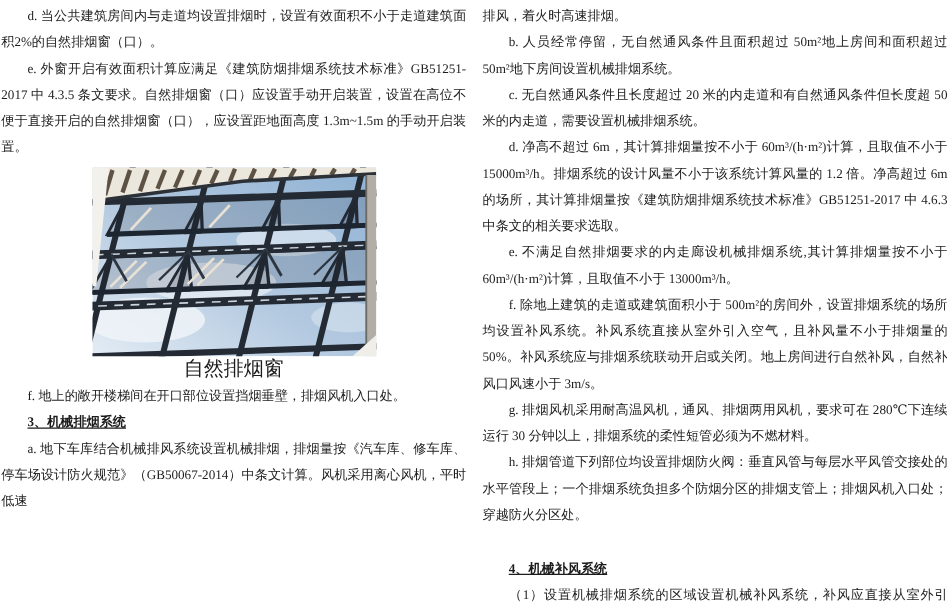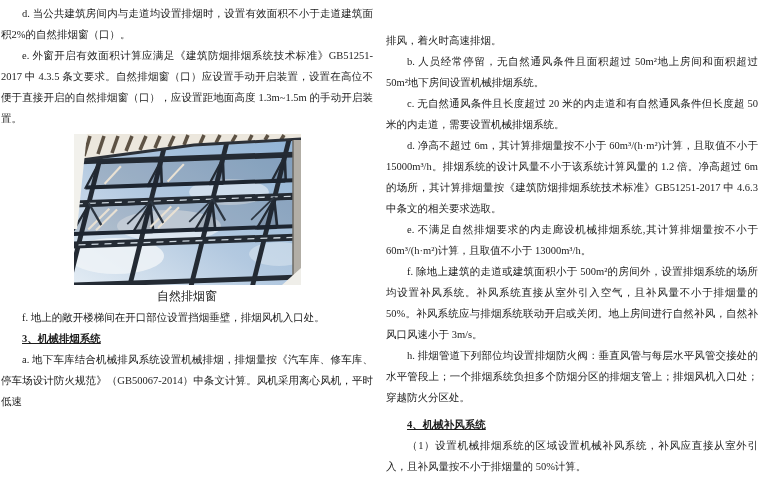--- a/index.html
+++ b/index.html
@@ -24,44 +24,43 @@
     font-size: 10.5px;
     line-height: 21px;
     text-align: justify;
   }
   .para {
     margin: 0;
     text-indent: 2em;
   }
   .para.no-indent {
     text-indent: 0;
-    margin-top: 27px;
   }
   .heading {
     margin: 0;
     text-indent: 2em;
     font-weight: bold;
     text-decoration: underline;
   }
   .heading.spaced {
-    margin-top: 6px;
+    margin-top: 22px;
   }
   figure.photo-figure {
     margin: 5px 0 0 0;
     text-align: center;
   }
   .photo-frame {
     width: 227px;
     height: 151px;
     display: block;
     margin: 0 auto;
   }
   figcaption {
     line-height: 22px;
-    font-size: 12px;
+    font-size: 16px;
     text-align: center;
   }
 </style>
 </head>
 <body>
 
 <div class="page">
 
   <div class="col">
     <p class="para">d. 当公共建筑房间内与走道均设置排烟时，设置有效面积不小于走道建筑面积2%的自然排烟窗（口）。</p>
@@ -188,18 +187,19 @@
     <p class="para">a. 地下车库结合机械排风系统设置机械排烟，排烟量按《汽车库、修车库、停车场设计防火规范》（GB50067-2014）中条文计算。风机采用离心风机，平时低速</p>
   </div>
 
   <div class="col">
     <p class="para no-indent">排风，着火时高速排烟。</p>
     <p class="para">b. 人员经常停留，无自然通风条件且面积超过 50m²地上房间和面积超过 50m²地下房间设置机械排烟系统。</p>
     <p class="para">c. 无自然通风条件且长度超过 20 米的内走道和有自然通风条件但长度超 50 米的内走道，需要设置机械排烟系统。</p>
     <p class="para">d. 净高不超过 6m，其计算排烟量按不小于 60m³/(h·m²)计算，且取值不小于 15000m³/h。排烟系统的设计风量不小于该系统计算风量的 1.2 倍。净高超过 6m 的场所，其计算排烟量按《建筑防烟排烟系统技术标准》GB51251-2017 中 4.6.3 中条文的相关要求选取。</p>
     <p class="para">e. 不满足自然排烟要求的内走廊设机械排烟系统,其计算排烟量按不小于 60m³/(h·m²)计算，且取值不小于 13000m³/h。</p>
     <p class="para">f. 除地上建筑的走道或建筑面积小于 500m²的房间外，设置排烟系统的场所均设置补风系统。补风系统直接从室外引入空气，且补风量不小于排烟量的 50%。补风系统应与排烟系统联动开启或关闭。地上房间进行自然补风，自然补风口风速小于 3m/s。</p>
+    <p class="para">g. 排烟风机采用耐高温风机，通风、排烟两用风机，要求可在 280℃下连续运行 30 分钟以上，排烟系统的柔性短管必须为不燃材料。</p>
     <p class="para">h. 排烟管道下列部位均设置排烟防火阀：垂直风管与每层水平风管交接处的水平管段上；一个排烟系统负担多个防烟分区的排烟支管上；排烟风机入口处；穿越防火分区处。</p>
     <div class="heading spaced">4、机械补风系统</div>
     <p class="para">（1）设置机械排烟系统的区域设置机械补风系统，补风应直接从室外引入，且补风量按不小于排烟量的 50%计算。</p>
   </div>
 
 </div>
 
 </body></html>

